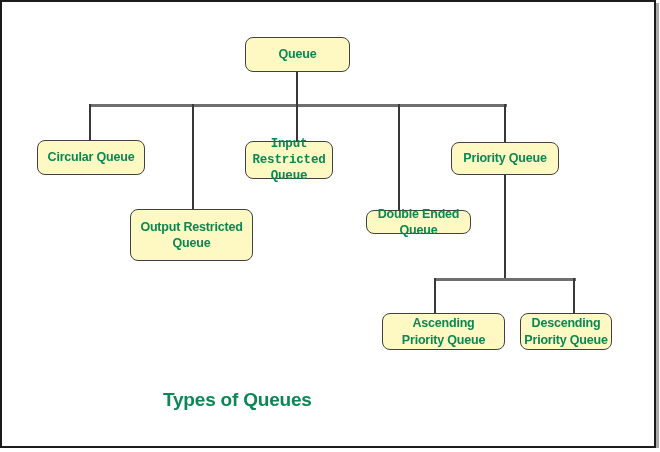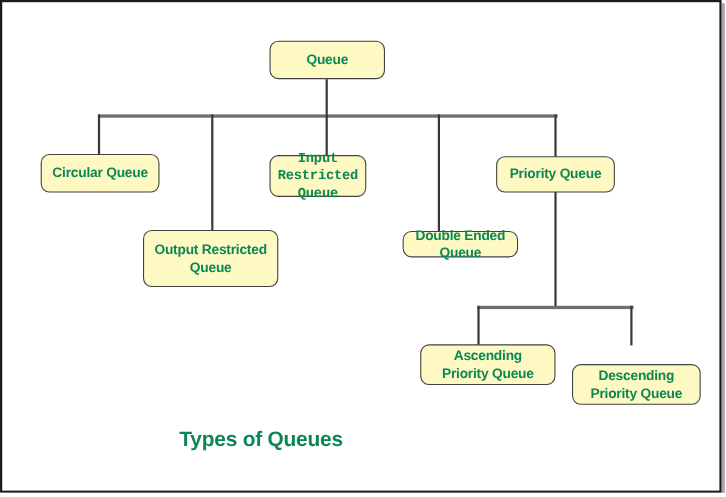--- a/index.html
+++ b/index.html
@@ -60,21 +60,21 @@
     letter-spacing: -0.2px;
   }
   
   #node-queue        { left: 243px; top: 35px;  width: 105px; height: 35px; }
   #node-circular     { left: 35px;  top: 138px; width: 108px; height: 35px; }
   #node-input        { left: 243px; top: 139px; width: 88px; height: 38px; font-family: Liberation Mono, monospace; }
   #node-priority     { left: 449px; top: 140px; width: 108px; height: 33px; }
   #node-output       { left: 128px; top: 207px; width: 123px; height: 52px; }
   #node-double       { left: 348px; top: 208px; width: 105px; height: 24px; margin-left: 16px; }
   #node-ascending    { left: 380px; top: 311px; width: 123px; height: 37px; }
-  #node-descending   { left: 518px; top: 329px; width: 117px; height: 37px; }
+  #node-descending   { left: 518px; top: 311px; width: 92px; height: 37px; }
 </style>
 </head>
 <body>
 
 <div class="frame">
 
   <div class="vline" style="left:294px; top:70px;  height:34px;"></div>
   <div class="hline" style="left:87px;  top:102px; width:418px;"></div>
   <div class="vline" style="left:87px;  top:102px; height:37px;"></div>
   <div class="vline" style="left:190px; top:102px; height:106px;"></div>

